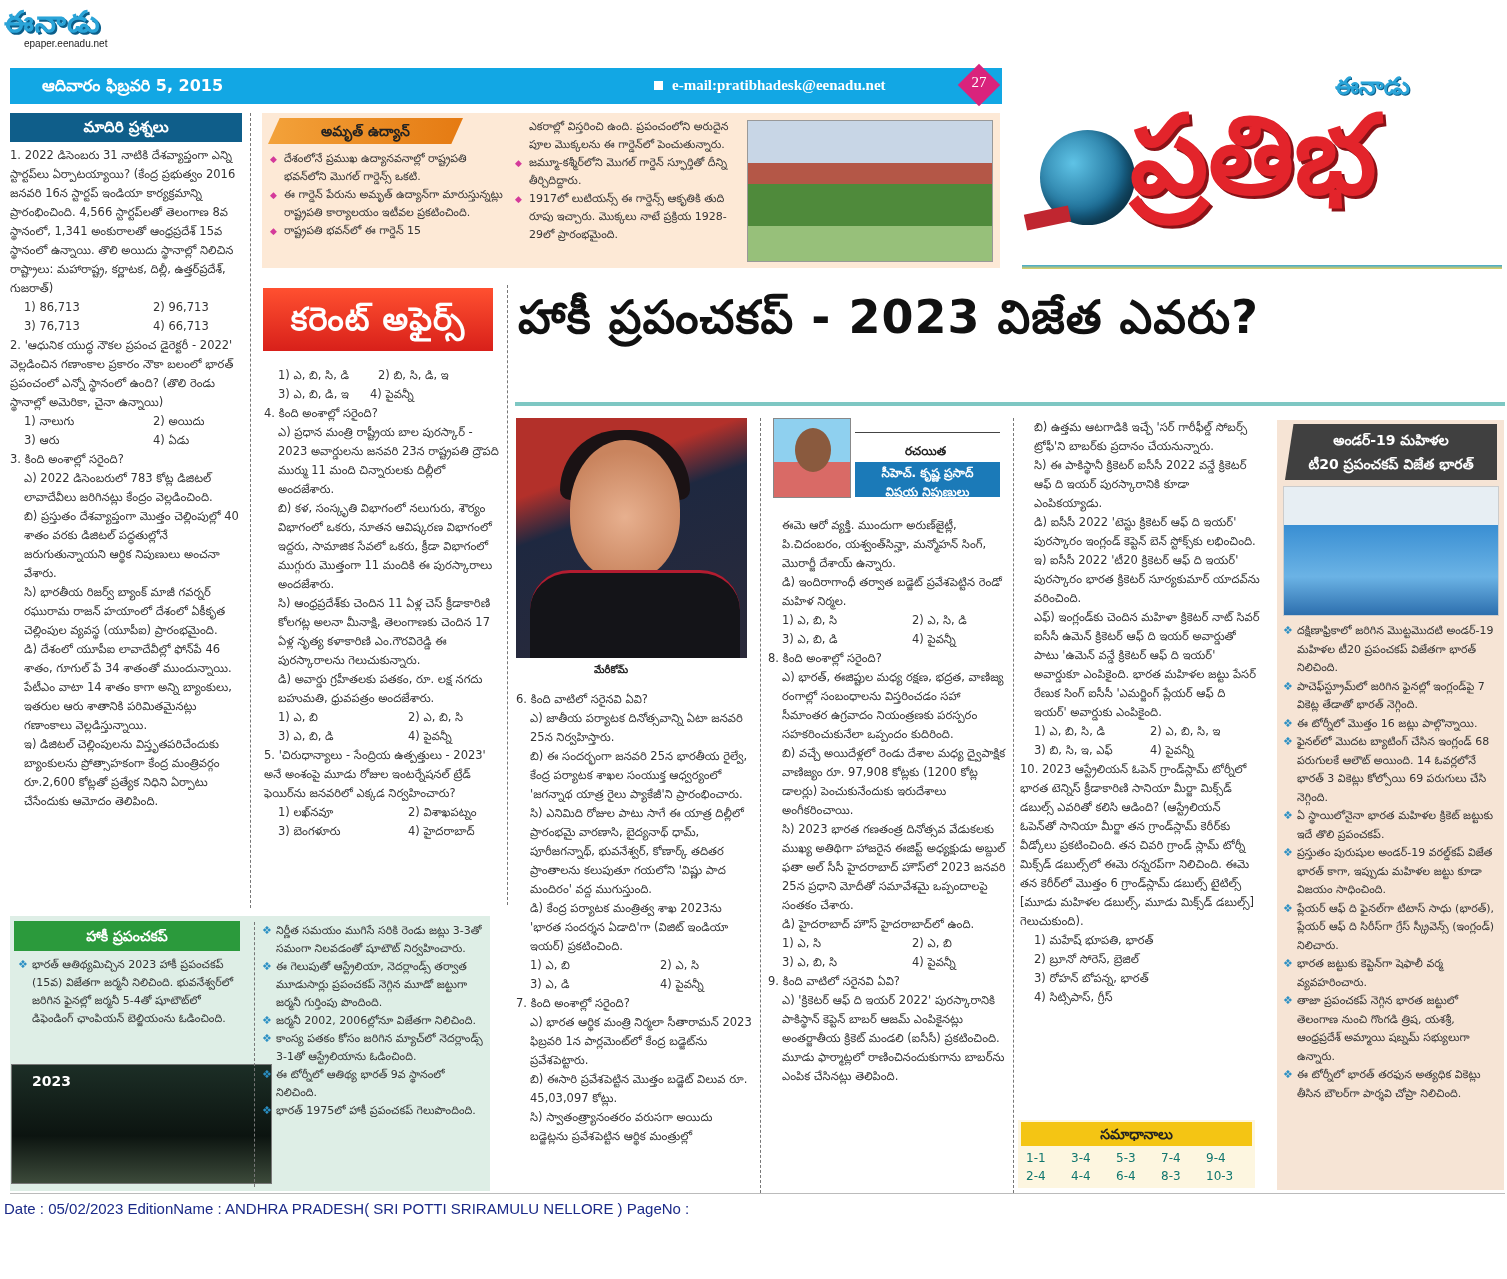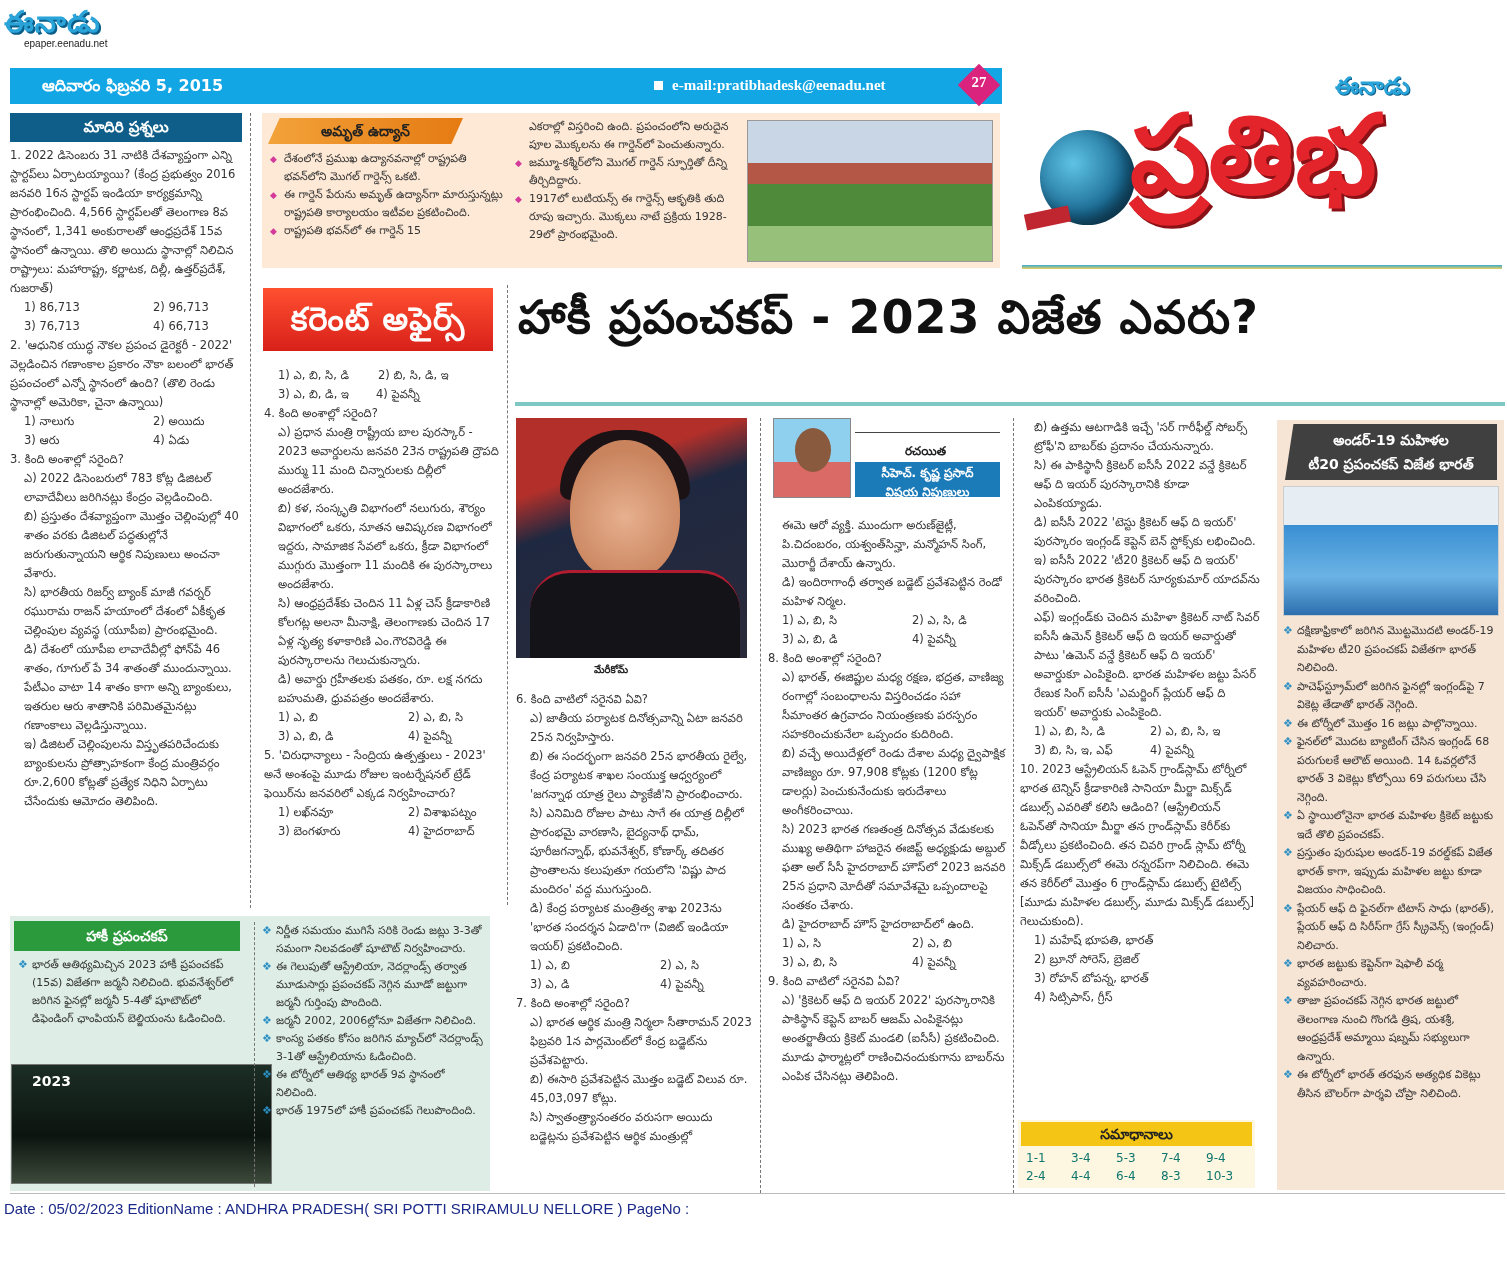--- a/index.html
+++ b/index.html
@@ -5,21 +5,21 @@
 *{box-sizing:border-box;margin:0;padding:0}
 body{width:1507px;height:1279px;background:#fff;font-family:"DejaVu Sans",sans-serif;color:#222;position:relative;overflow:hidden}
 .abs{position:absolute}
 .logo{left:4px;top:4px;font-size:30px;font-weight:bold;color:#2aa4d8;text-shadow:2px 2px 0 #0b5e8a;letter-spacing:1px}
 .logo-url{left:24px;top:38px;font-size:10px;color:#222;font-family:"Liberation Sans",sans-serif}
 .bluebar{left:10px;top:68px;width:992px;height:36px;background:#12a7e4}
 .bar-date{left:42px;top:76px;font-size:16px;color:#fff;font-weight:bold}
 .bar-email{left:655px;top:77px;font-size:15px;color:#fff;font-weight:bold;font-family:"Liberation Serif",serif}
 .bar-sq{left:654px;top:81px;width:9px;height:9px;background:#fff}
 .pgnum{left:964px;top:70px;width:30px;height:30px;background:#d9237c;transform:rotate(45deg)}
-.pgnum-t{left:964px;top:74px;width:30px;text-align:center;color:#fff;font-weight:bold;font-size:15px;font-family:"Liberation Serif",serif}
+.pgnum-t{left:964px;top:74px;width:30px;text-align:center;color:#fff;font-weight:normal;font-size:15px;font-family:"Liberation Serif",serif}
 .globe{left:1040px;top:130px;width:95px;height:95px;border-radius:50%;background:radial-gradient(circle at 35% 35%,#5fc3e6,#1a6a93 60%,#0d3d57);box-shadow:inset -8px -8px 14px rgba(0,0,0,.4)}
 .book{left:1025px;top:210px;width:45px;height:16px;background:#c02630;transform:rotate(-12deg)}
 .pratibha{left:1130px;top:100px;font-size:110px;font-weight:bold;color:#e3242b;text-shadow:3px 3px 0 #8a1217;line-height:1}
 .mini-eenadu{left:1335px;top:72px;font-size:24px;font-weight:bold;color:#2aa4d8;text-shadow:1px 1px 0 #0b5e8a}
 .mast-line{left:1022px;top:265px;width:480px;height:4px;background:linear-gradient(#3ba9d4,#e9d15a)}
 .col{font-size:11.5px;line-height:19px;color:#333}
 .secthead{background:#0f5e8a;color:#fff;text-align:center;font-weight:bold;font-size:15px;padding:5px 0}
 .q{font-weight:normal}
 .opt{display:flex;gap:40px;padding-left:14px}
 .opt span{width:90px}
@@ -122,21 +122,21 @@
 
 <div class="abs ca">కరెంట్ అఫైర్స్</div>
 <div class="abs headline">హాకీ ప్రపంచకప్ - 2023 విజేత ఎవరు?</div>
 <div class="abs tealine"></div>
 
 <div class="abs col" style="left:264px;top:366px;width:236px">
   <div class="opt" style="gap:10px">
       <span>1) ఎ, బి, సి, డి</span>
       <span>2) బి, సి, డి, ఇ</span>
     </div>
-  <div class="opt" style="gap:8px">
+  <div class="opt" style="gap:2px">
       <span>3) ఎ, బి, డి, ఇ</span>
       <span>4) పైవన్నీ</span>
     </div>
   <div>4. కింది అంశాల్లో సరైంది?</div>
   <div style="padding-left:14px">
     <div>ఎ) ప్రధాన మంత్రి రాష్ట్రీయ బాల పురస్కార్ - 2023 అవార్డులను జనవరి 23న రాష్ట్రపతి ద్రౌపది ముర్ము 11 మంది చిన్నారులకు దిల్లీలో అందజేశారు.</div>
     <div>బి) కళ, సంస్కృతి విభాగంలో నలుగురు, శౌర్యం విభాగంలో ఒకరు, నూతన ఆవిష్కరణ విభాగంలో ఇద్దరు, సామాజిక సేవలో ఒకరు, క్రీడా విభాగంలో ముగ్గురు మొత్తంగా 11 మందికి ఈ పురస్కారాలు అందజేశారు.</div>
     <div>సి) ఆంధ్రప్రదేశ్‌కు చెందిన 11 ఏళ్ల చెస్ క్రీడాకారిణి కోలగట్ల అలనా మీనాక్షి, తెలంగాణకు చెందిన 17 ఏళ్ల నృత్య కళాకారిణి ఎం.గౌరవిరెడ్డి ఈ పురస్కారాలను గెలుచుకున్నారు.</div>
     <div>డి) అవార్డు గ్రహీతలకు పతకం, రూ. లక్ష నగదు బహుమతి, ధ్రువపత్రం అందజేశారు.</div>
   </div>

